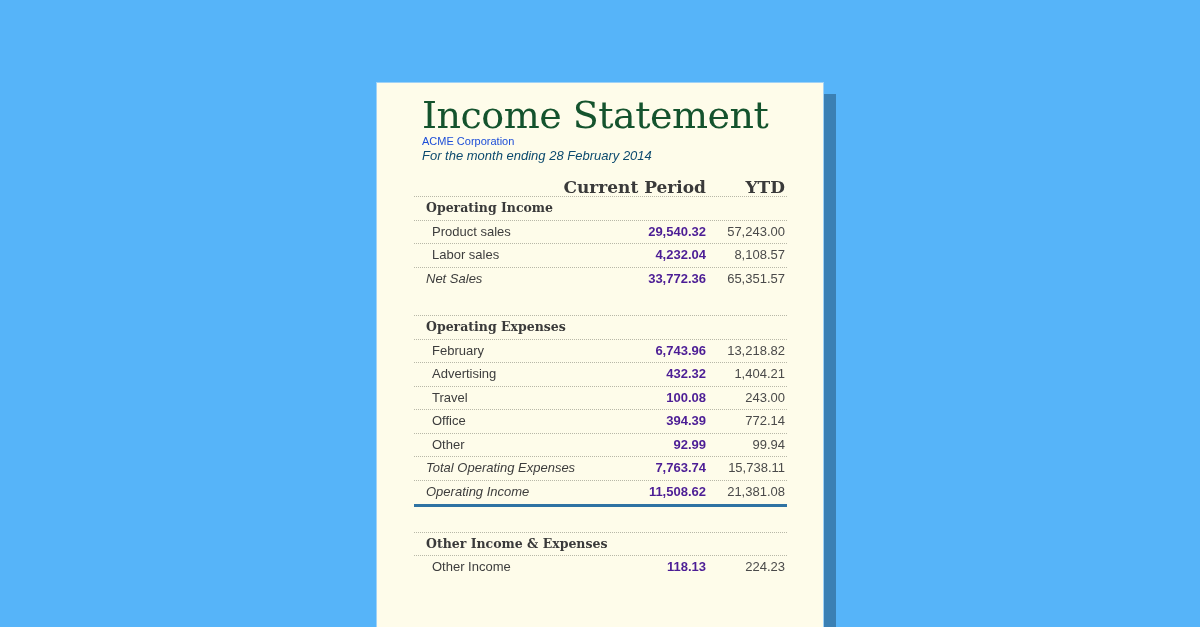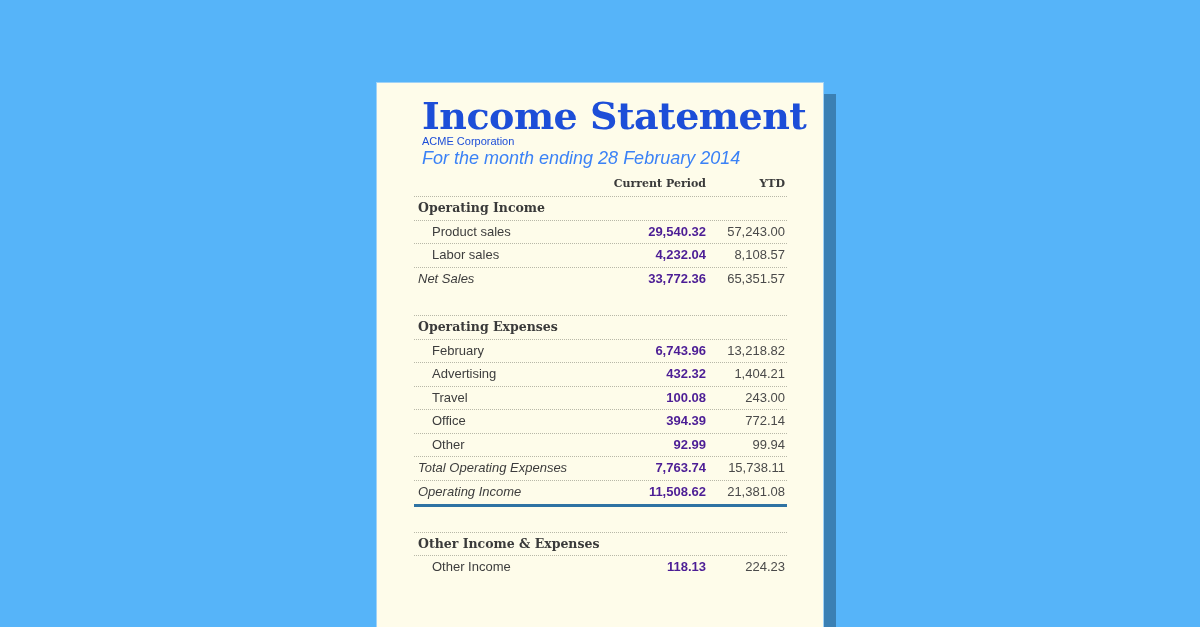--- a/index.html
+++ b/index.html
@@ -26,45 +26,45 @@
     }
     .content {
       position: absolute;
       left: 37px; top: 0;
       width: 373px;
     }
     .title {
       position: absolute;
       left: 8px; top: 10px;
       font-family: "DejaVu Serif", serif;
-      font-weight: bold;
+      font-weight: normal;
       font-size: 38px;
       letter-spacing: -0.5px;
-      color: #1d4ed8;
+      color: #14532d;
       white-space: nowrap;
     }
     .company {
       position: absolute;
       left: 8px; top: 52px;
       font-size: 11px;
       color: #1d4ed8;
     }
     .period {
       position: absolute;
       left: 8px; top: 65px;
-      font-size: 18px;
+      font-size: 13px;
       font-style: italic;
-      color: #3b82f6;
+      color: #0c4a6e;
     }
     .col-head {
       position: absolute;
       top: 94px;
       font-family: "DejaVu Serif", serif;
       font-weight: bold;
-      font-size: 11px;
+      font-size: 17px;
       color: #3a3a3a;
       white-space: nowrap;
     }
     .col-head.cur { right: 81px; }
     .col-head.ytd { right: 2px; }
     .rows {
       position: absolute;
       left: 0; top: 113px;
       width: 373px;
     }
@@ -74,21 +74,21 @@
       border-top: 1px dotted #b8b8a8;
       font-size: 13px;
       line-height: 22px;
     }
     .row.section {
       font-family: "DejaVu Serif", serif;
       font-weight: bold;
       font-size: 12.5px;
       color: #3a3a3a;
     }
-    .row .label { position: absolute; left: 4px; top: 0; white-space: nowrap; }
+    .row .label { position: absolute; left: 12px; top: 0; white-space: nowrap; }
     .row.item .label { left: 18px; }
     .row.total .label { font-style: italic; }
     .row .cur { position: absolute; right: 81px; top: 0; font-weight: bold; color: #4c1d95; }
     .row .ytd { position: absolute; right: 2px; top: 0; color: #4a4a4a; margin-left: 25px; }
     .row.rule-bottom { border-bottom: 3px solid #2f73a3; height: 27px; }
     .spacer { height: 25px; }
   </style>
 </head>
 <body>
 

